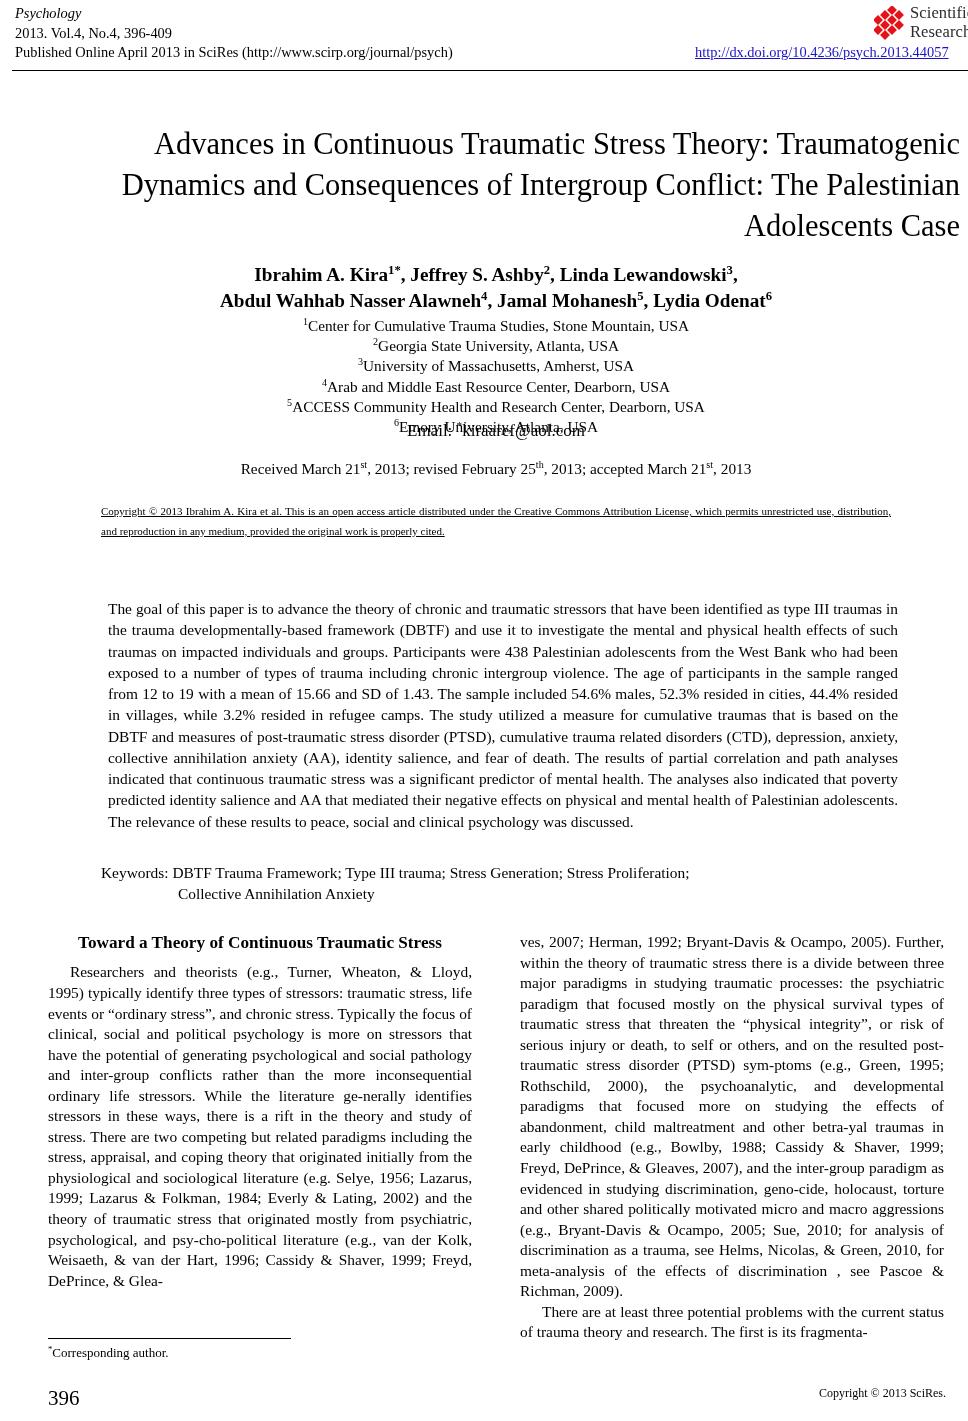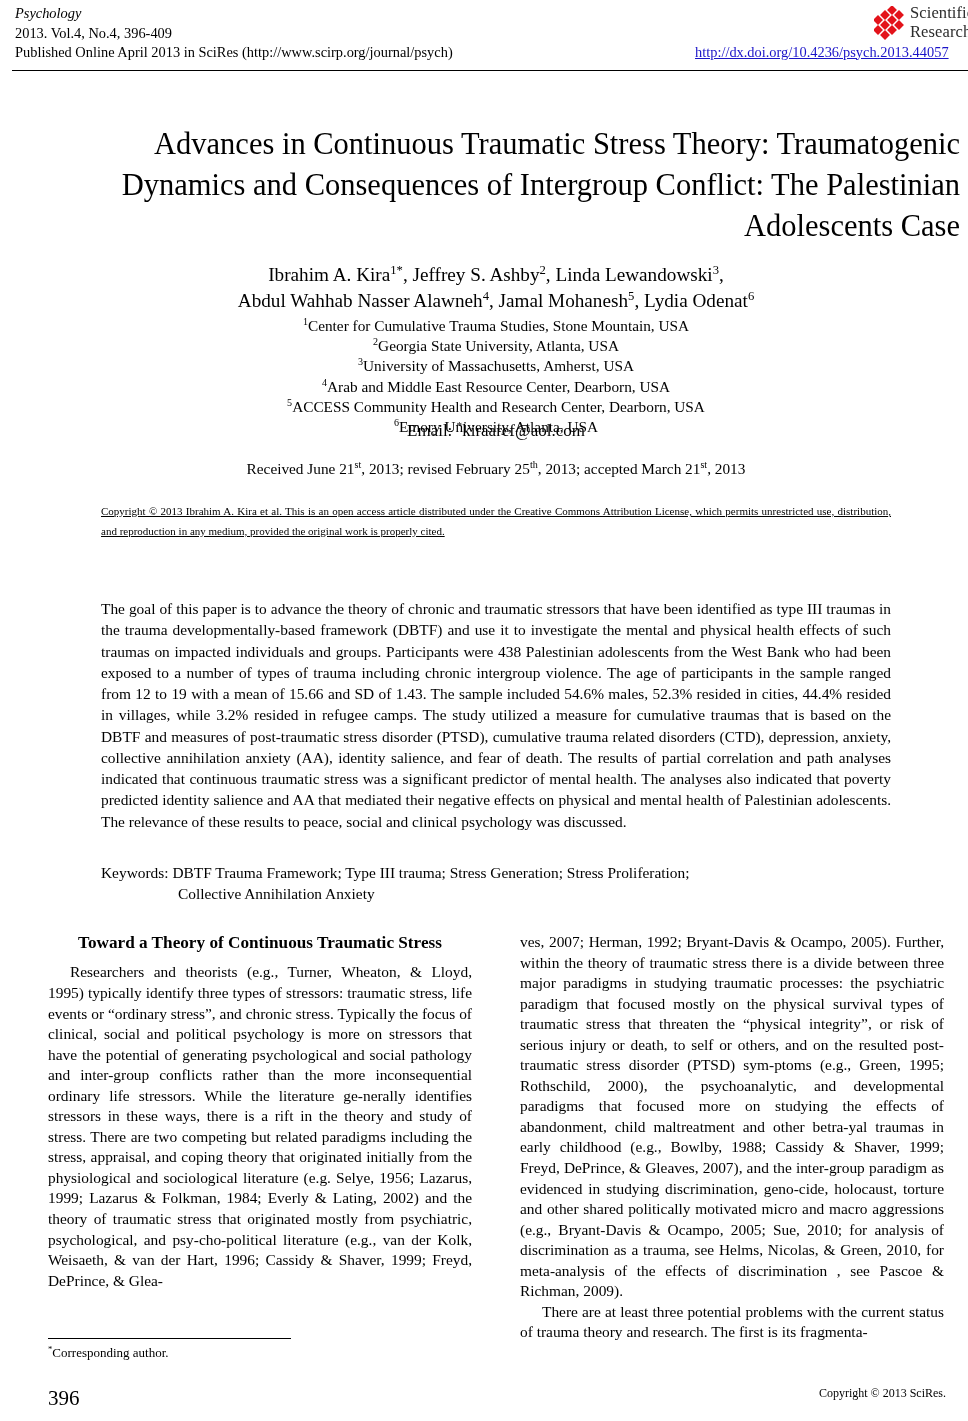--- a/index.html
+++ b/index.html
@@ -98,20 +98,21 @@
 
   
   .authors {
     position: absolute;
     left: 40px;
     top: 262px;
     width: 888px;
     text-align: center;
     font-size: 19.2px;
     line-height: 26px;
+    font-weight: bold;
   }
   .affiliations {
     position: absolute;
     left: 40px;
     top: 316px;
     width: 888px;
     text-align: center;
     font-size: 15.3px;
     line-height: 20.2px;
   }
@@ -149,21 +150,21 @@
     width: 790px;
     font-size: 11px;
     line-height: 19.6px;
     text-align: justify;
     text-decoration: underline;
   }
 
   
   .abstract {
     position: absolute;
-    left: 89px;
+    left: 96px;
     top: 598px;
     width: 790px;
     font-size: 15.4px;
     line-height: 21.25px;
     text-align: justify;
     text-justify: inter-word;
   }
 
   
   .keywords {
@@ -298,21 +299,21 @@
         <div><sup>5</sup><span>ACCESS Community Health and Research Center, Dearborn, USA</span></div>
         <div><sup>6</sup><span>Emory University, Atlanta, USA</span></div>
       </div>
   </div>
 
   <div class="email-line">
     <span>Email: </span><sup>*</sup><span>kiraaref@aol.com</span>
   </div>
 
   <div class="dates">
-    <span>Received June 21</span><sup>st</sup><span>, 2013; revised February 25</span><sup>th</sup><span>, 2013; accepted March 21</span><sup>st</sup><span>, 2013</span>
+    <span>Received March 21</span><sup>st</sup><span>, 2013; revised February 25</span><sup>th</sup><span>, 2013; accepted March 21</span><sup>st</sup><span>, 2013</span>
   </div>
 
   <div class="copyright-block">Copyright © 2013 Ibrahim A. Kira et al. This is an open access article distributed under the Creative Commons Attribution License, which permits unrestricted use, distribution, and reproduction in any medium, provided the original work is properly cited.</div>
 
   <div class="abstract">The goal of this paper is to advance the theory of chronic and traumatic stressors that have been identified as type III traumas in the trauma developmentally-based framework (DBTF) and use it to investigate the mental and physical health effects of such traumas on impacted individuals and groups. Participants were 438 Palestinian adolescents from the West Bank who had been exposed to a number of types of trauma including chronic intergroup violence. The age of participants in the sample ranged from 12 to 19 with a mean of 15.66 and SD of 1.43. The sample included 54.6% males, 52.3% resided in cities, 44.4% resided in villages, while 3.2% resided in refugee camps. The study utilized a measure for cumulative traumas that is based on the DBTF and measures of post-traumatic stress disorder (PTSD), cumulative trauma related disorders (CTD), depression, anxiety, collective annihilation anxiety (AA), identity salience, and fear of death. The results of partial correlation and path analyses indicated that continuous traumatic stress was a significant predictor of mental health. The analyses also indicated that poverty predicted identity salience and AA that mediated their negative effects on physical and mental health of Palestinian adolescents. The relevance of these results to peace, social and clinical psychology was discussed.</div>
 
   <div class="keywords">
     <span class="kw-label">Keywords</span><span>: DBTF Trauma Framework; Type III trauma; Stress Generation; Stress Proliferation;</span>
     <span class="kw-second">Collective Annihilation Anxiety</span>
   </div>

